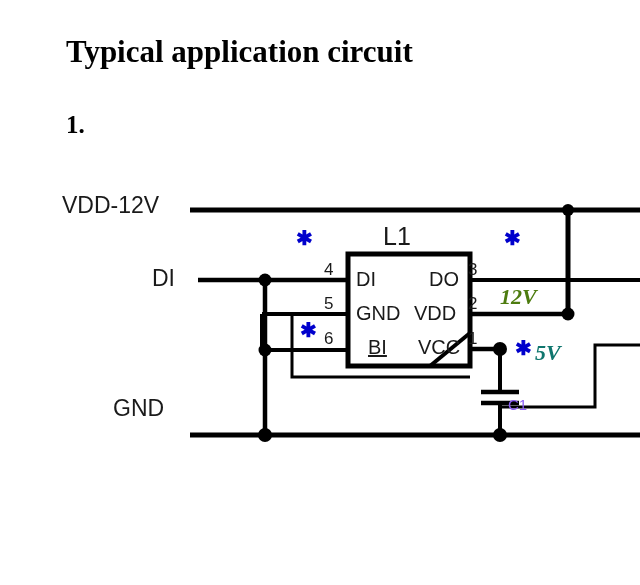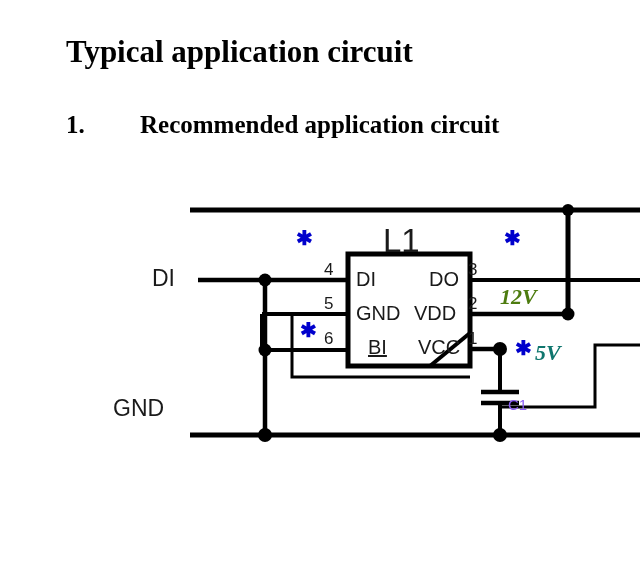--- a/index.html
+++ b/index.html
@@ -79,21 +79,21 @@
   }
   .pl-vdd { left: 62px; top: 22px; }
   .pl-di  { left: 152px; top: 95px; }
   .pl-gnd { left: 113px; top: 225px; }
 
   .ic-ref {
     position: absolute;
     left: 383px;
     top: 52px;
     font-family: "Liberation Sans", sans-serif;
-    font-size: 33px;
+    font-size: 25px;
     color: #1a1a1a;
     white-space: nowrap;
   }
 
   .pin-num {
     position: absolute;
     font-family: "Liberation Sans", sans-serif;
     font-size: 17px;
     color: #1a1a1a;
     white-space: nowrap;
@@ -154,21 +154,20 @@
   .st-4 { left: 515px; top: 168px; }
 </style>
 </head>
 <body>
 
 <div class="page">
 
   <div class="doc-title">Typical application circuit</div>
 
   <div class="subhead subhead-num">1.</div>
-  <div class="subhead subhead-text">Recommended application circuit</div>
 
   <div class="schematic">
 
     <svg width="640" height="300" viewBox="0 0 640 300">
 
       <line x1="190" y1="40" x2="640" y2="40" stroke="#000" stroke-width="5"></line>
 
       <line x1="568" y1="40" x2="568" y2="144" stroke="#000" stroke-width="5"></line>
       <circle cx="568" cy="40" r="6" fill="#000"></circle>
 
@@ -201,20 +200,21 @@
 
       <line x1="500" y1="179" x2="500" y2="222" stroke="#000" stroke-width="4"></line>
       <line x1="481" y1="222" x2="519" y2="222" stroke="#000" stroke-width="4.5"></line>
       <line x1="481" y1="233" x2="519" y2="233" stroke="#000" stroke-width="4.5"></line>
       <line x1="500" y1="233" x2="500" y2="265" stroke="#000" stroke-width="4"></line>
 
       <polyline points="640,175 595,175 595,237 500,237" fill="none" stroke="#000" stroke-width="3"></polyline>
 
     </svg>
 
+    <div class="port-label pl-vdd">VDD-12V</div>
     <div class="port-label pl-di">DI</div>
     <div class="port-label pl-gnd">GND</div>
 
     <div class="ic-ref">L1</div>
 
     <div class="pin-num pn-4">4</div>
     <div class="pin-num pn-5">5</div>
     <div class="pin-num pn-6">6</div>
     <div class="pin-num pn-3">3</div>
     <div class="pin-num pn-2">2</div>

